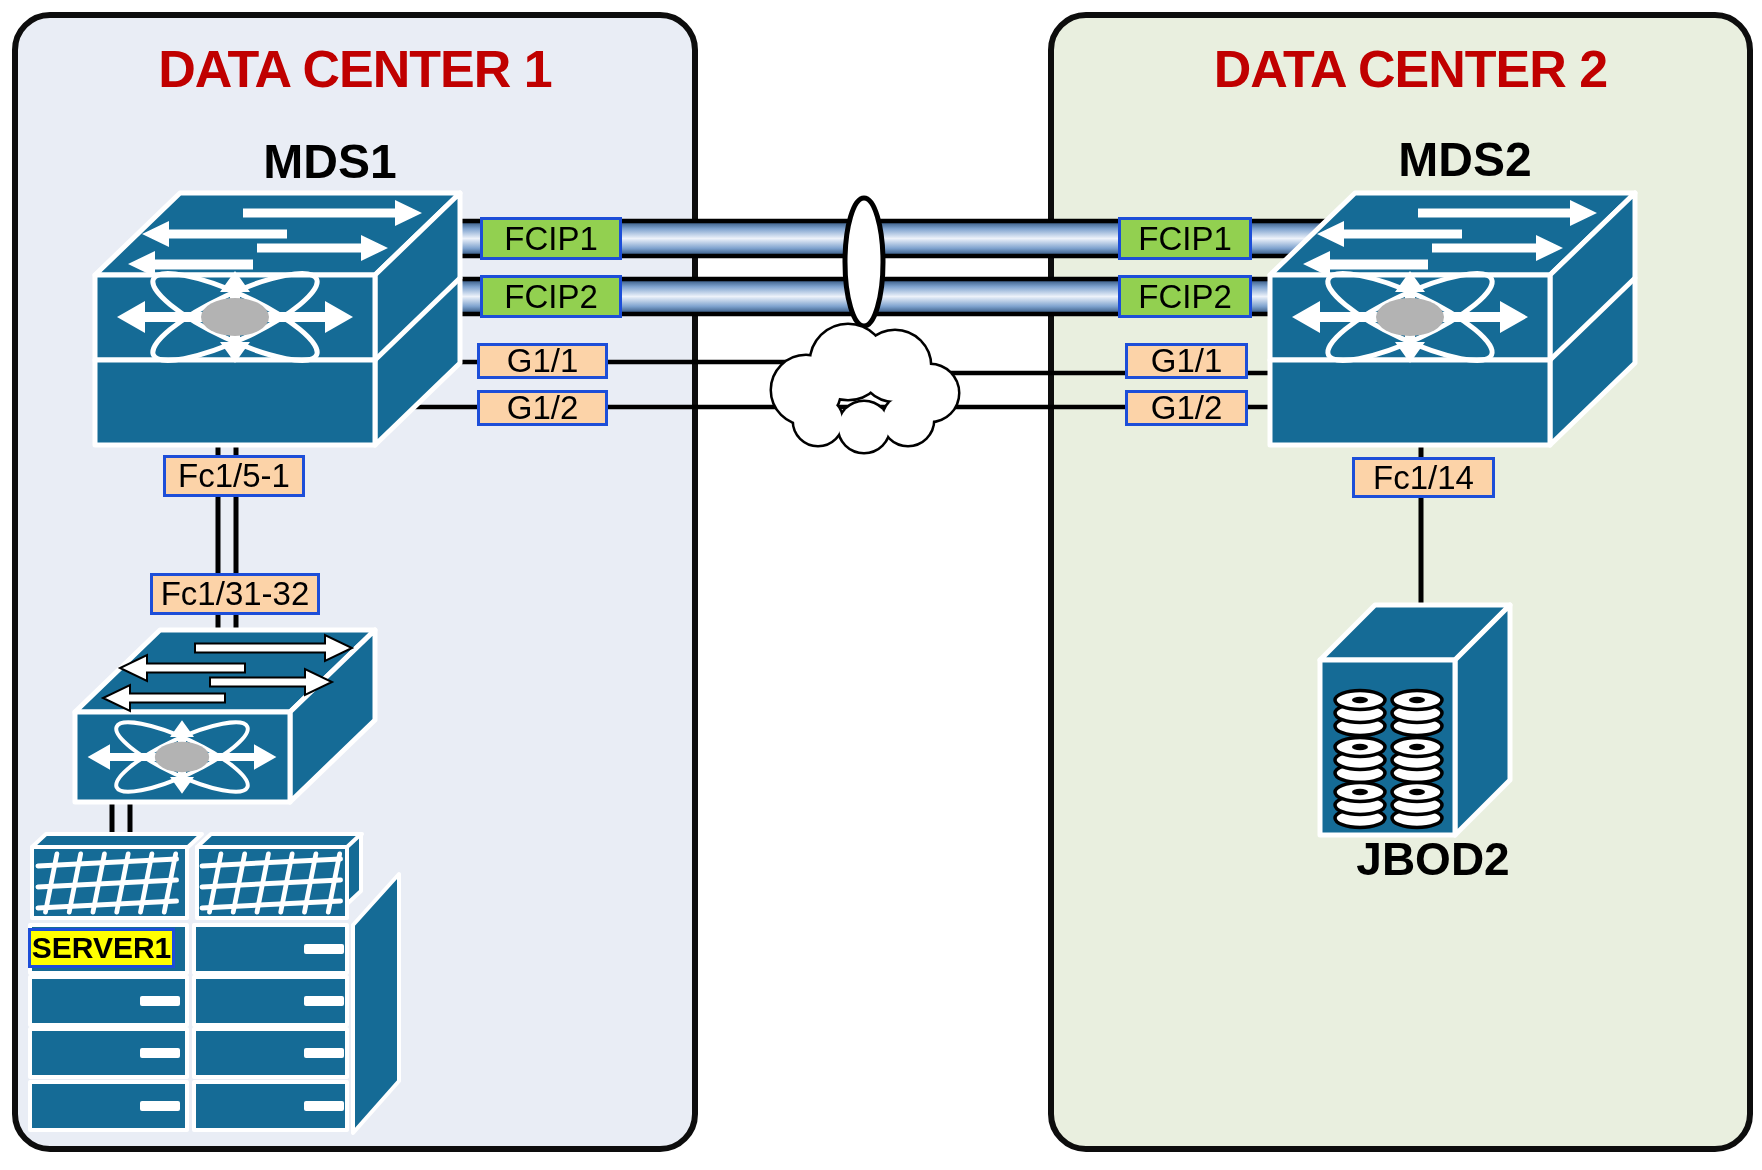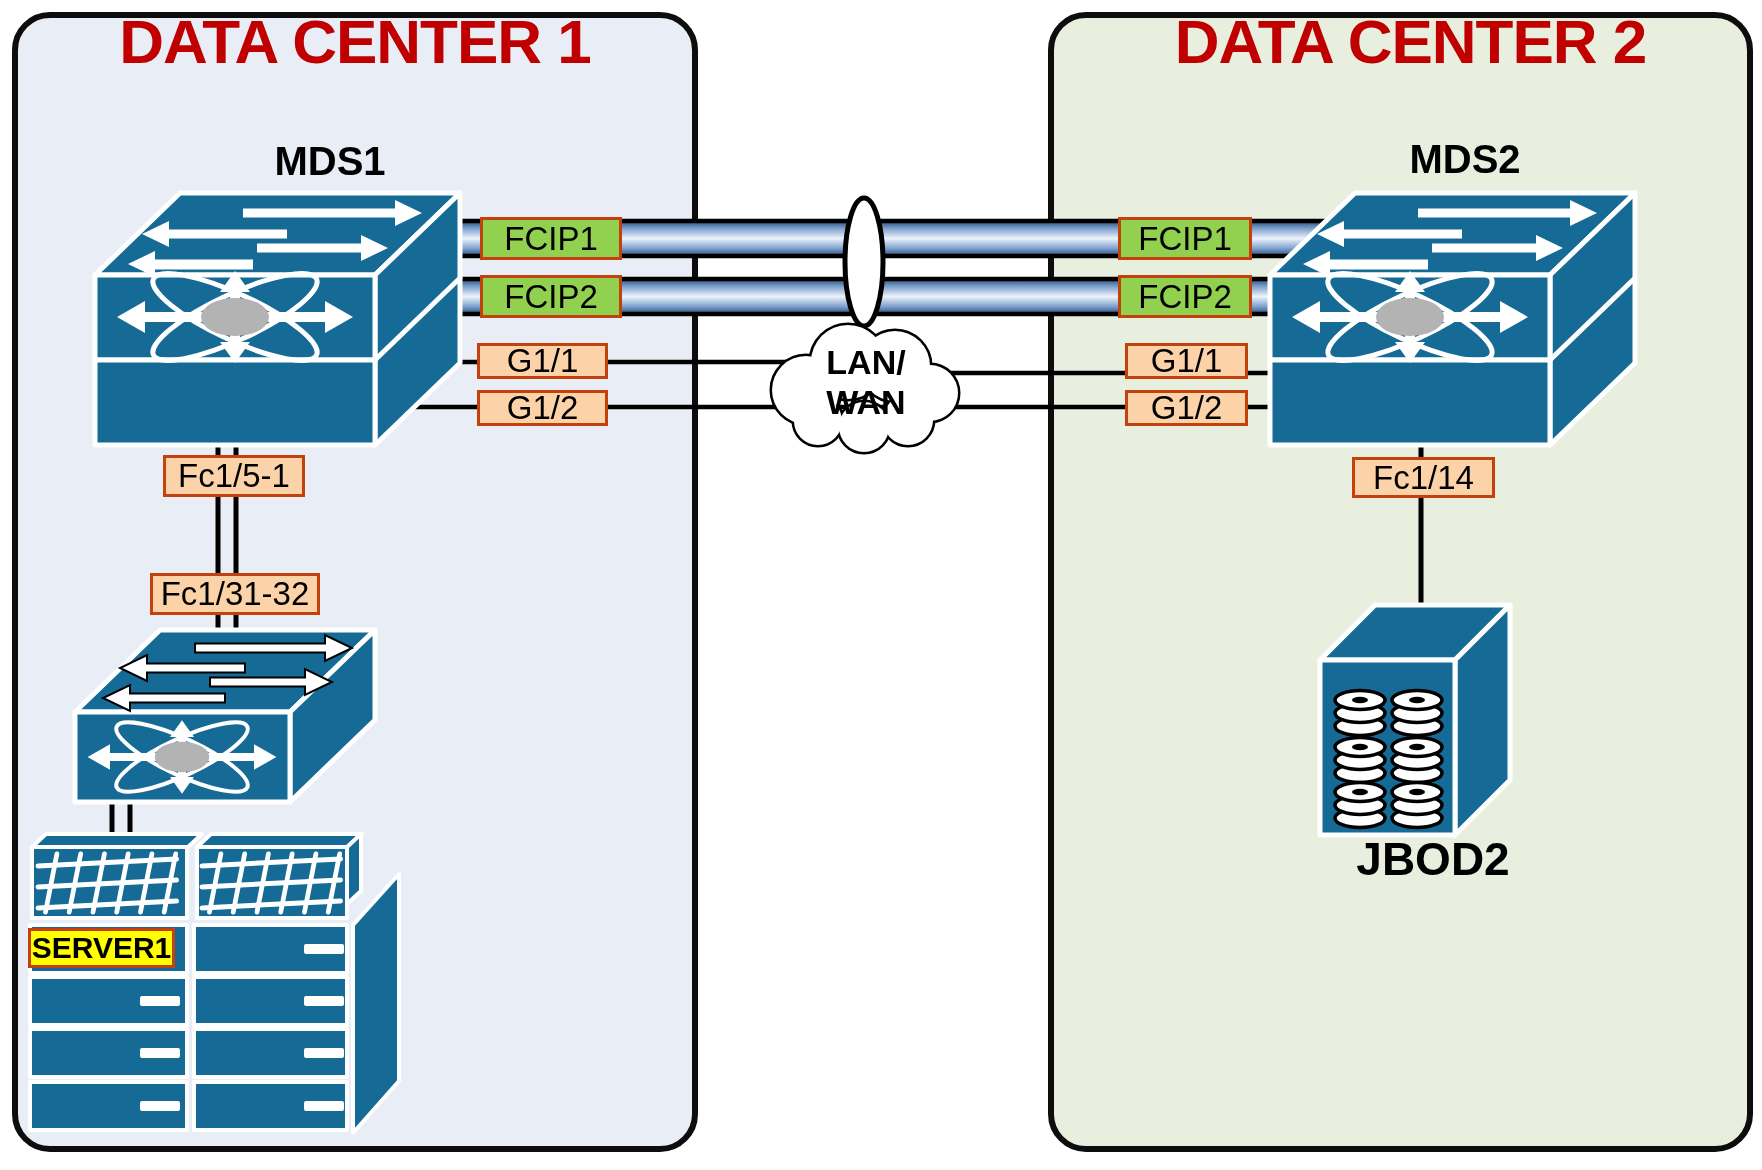--- a/index.html
+++ b/index.html
@@ -6,28 +6,28 @@
     --dc1-bg:#e9edf5; --dc2-bg:#e9efdf; --title-red:#c00000;
     --switch-blue:#156b96; --fcip-green:#92d050; --port-peach:#fcd3a8;
     --server-yellow:#ffff00;
   }
   html,body{margin:0;padding:0;background:#fff;}
   .stage{position:relative;width:1762px;height:1170px;background:#fff;overflow:hidden;
          font-family:"Liberation Sans","DejaVu Sans",sans-serif;}
   .dcbox{position:absolute;top:12px;height:1140px;border:6px solid #0d0d0d;border-radius:38px;box-sizing:border-box;}
   .dc1{left:12px;width:686px;background:var(--dc1-bg);}
   .dc2{left:1048px;width:705px;background:var(--dc2-bg);}
-  .dc-title{position:absolute;top:8px;height:66px;display:flex;align-items:center;justify-content:center;
-            font-weight:700;font-size:62px;letter-spacing:-1px;color:var(--title-red);}
+  .dc-title{position:absolute;top:36px;height:66px;display:flex;align-items:center;justify-content:center;
+            font-weight:700;font-size:52px;letter-spacing:-1px;color:var(--title-red);}
   .t1{left:12px;width:686px;} .t2{left:1048px;width:705px;padding-left:10px;}
-  .dev-label{position:absolute;font-weight:700;font-size:40px;color:#000;display:flex;align-items:center;}
+  .dev-label{position:absolute;font-weight:700;font-size:48px;color:#000;display:flex;align-items:center;}
   .center{justify-content:center;}
   svg.canvas{position:absolute;left:0;top:0;}
   .plabel{position:absolute;display:flex;align-items:center;justify-content:center;box-sizing:border-box;
-          border:3px solid #c2410c;font-size:33px;color:#000;background:var(--port-peach);}
+          border:3px solid #1d4ed8;font-size:33px;color:#000;background:var(--port-peach);}
   .plabel.green{background:var(--fcip-green);}
   .plabel.yellow{background:var(--server-yellow);font-weight:700;font-size:30px;border-width:3px;}
   .cloud-label{position:absolute;left:786px;top:342px;width:160px;height:86px;text-align:center;
                font-weight:700;font-size:34px;line-height:40px;color:#000;}
   
   .face{fill:var(--switch-blue);stroke:#fff;stroke-width:5;stroke-linejoin:round;}
   .face4{fill:var(--switch-blue);stroke:#fff;stroke-width:4;stroke-linejoin:round;}
   .warr{fill:#fff;}
   .oarr{fill:#fff;stroke:#000;stroke-width:2;}
   .orbit{fill:none;stroke:#fff;stroke-width:5;}
@@ -199,24 +199,20 @@
     </g>
   </svg>
 
   <div class="dc-title t1">DATA CENTER 1</div>
   <div class="dc-title t2">DATA CENTER 2</div>
 
   <div class="dev-label center" style="left:230px;top:136px;width:200px;height:50px;">MDS1</div>
   <div class="dev-label center" style="left:1365px;top:134px;width:200px;height:50px;">MDS2</div>
   <div class="dev-label center" style="left:1333px;top:834px;width:200px;height:50px;font-size:46px;text-align:right;">JBOD2</div>
 
-  <div class="cloud-label">
-    <span>LAN/</span><br>
-    <span>WAN</span>
-  </div>
 
   <div class="plabel green" style="left:480px;top:217px;width:142px;height:43px;">FCIP1</div>
   <div class="plabel green" style="left:480px;top:275px;width:142px;height:43px;">FCIP2</div>
   <div class="plabel" style="left:477px;top:343px;width:131px;height:36px;">G1/1</div>
   <div class="plabel" style="left:477px;top:390px;width:131px;height:36px;">G1/2</div>
 
   <div class="plabel green" style="left:1118px;top:217px;width:134px;height:43px;">FCIP1</div>
   <div class="plabel green" style="left:1118px;top:275px;width:134px;height:43px;">FCIP2</div>
   <div class="plabel" style="left:1125px;top:343px;width:123px;height:36px;">G1/1</div>
   <div class="plabel" style="left:1125px;top:390px;width:123px;height:36px;">G1/2</div>

